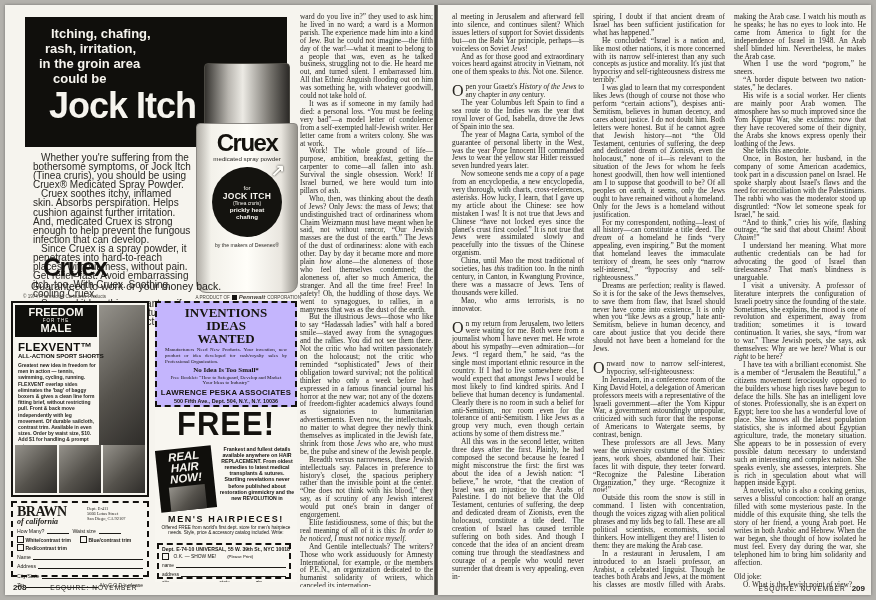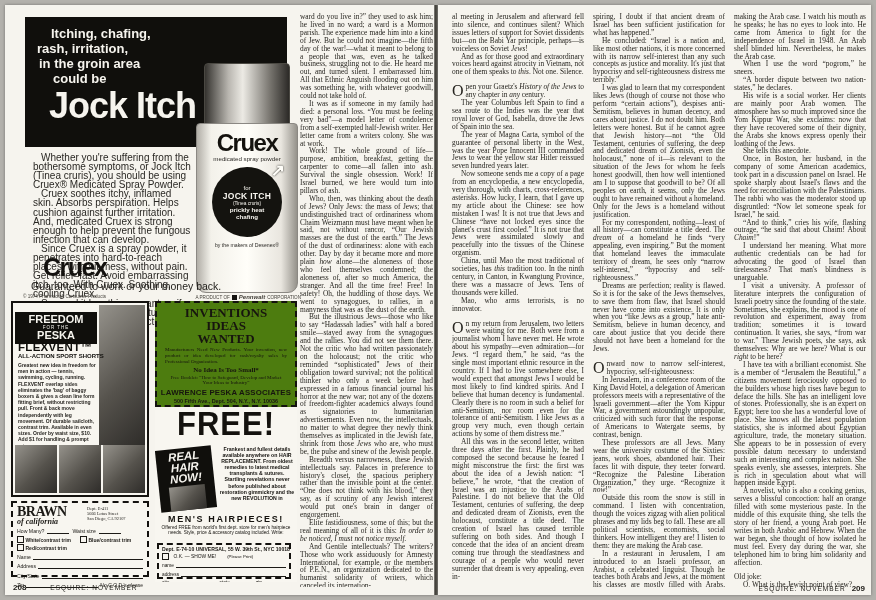--- a/index.html
+++ b/index.html
@@ -16,21 +16,21 @@
   .col p{margin:0;text-indent:9px;}
   .col p.ni{text-indent:0;}
   .col p.sp{margin-top:7px;}
   .dropcap{float:left;font-size:16px;line-height:13.5px;padding:1px 2px 0 0;color:#26241f;}
 
   
   .cruex{position:absolute;left:8px;top:0;width:296px;height:296px;}
   .cruex-black{position:absolute;left:12px;top:12px;width:262px;height:130px;background:#100f0c;color:#f6f4ee;
     font-family:"Liberation Sans",sans-serif;padding:9px 0 0 12px;box-sizing:border-box;}
   .cruex-black .hl{font-size:13px;line-height:15px;font-weight:bold;}
-  .hl-0{margin-left:14px}.hl-1{margin-left:0}.hl-2{margin-left:8px}.hl-3{margin-left:2px}.hl-4{margin-left:16px}
+  .hl-0{margin-left:14px}.hl-1{margin-left:8px}.hl-2{margin-left:8px}.hl-3{margin-left:2px}.hl-4{margin-left:16px}
   .jock{font-size:36px;line-height:36px;font-weight:bold;letter-spacing:-1px;margin:2px 0 0 12px;}
   .cruex-copy{position:absolute;left:20px;top:148px;width:158px;font-family:"Liberation Sans",sans-serif;
     font-size:10px;line-height:9.1px;color:#2a2824;}
   .cruex-copy p{margin:0;text-indent:8px;}
   .cruex-logo{position:absolute;left:30px;top:248px;font-family:"Liberation Sans",sans-serif;
     font-size:25px;font-weight:bold;letter-spacing:-1.5px;color:#13110e;}
   .cruex-guar{position:absolute;left:18px;top:275px;font-family:"Liberation Sans",sans-serif;font-size:10.5px;color:#201e1a;}
   .cruex-legal{position:absolute;left:10px;top:289px;width:278px;display:flex;justify-content:space-between;
     font-family:"Liberation Sans",sans-serif;font-size:4.6px;color:#45423c;}
   .legal-right{display:flex;align-items:center;gap:2px;}
@@ -49,21 +49,21 @@
     color:#f7f5ef;font-family:"Liberation Sans",sans-serif;display:flex;flex-direction:column;justify-content:center;}
   .bl-0{font-size:6px}.bl-1{font-size:8.5px;font-weight:bold;letter-spacing:.3px}.bl-2{font-size:4.8px}
   .bl-3{font-size:6.2px;font-weight:bold}.bl-4{font-size:6.2px;font-weight:bold}
   .can-arrow{position:absolute;top:-7px;right:-3px;font-size:17px;color:#fffef9;font-weight:bold;
     text-shadow:0 0 2px #14130f;}
   .can-maker{font-family:"Liberation Sans",sans-serif;font-size:5.2px;margin-top:5px;color:#2c2a26;}
 
   
   .flexvent{position:absolute;left:6px;top:296px;width:138px;height:196px;border:2px solid #14120f;background:#f8f6f0;
     box-sizing:border-box;font-family:"Liberation Sans",sans-serif;}
-  .fv-banner{position:absolute;left:2px;top:9px;width:82px;height:32px;background:#100f0c;color:#f6f4ee;
+  .fv-banner{position:absolute;left:2px;top:2px;width:82px;height:32px;background:#100f0c;color:#f6f4ee;
     text-align:center;padding-top:2px;box-sizing:border-box;}
   .fv-banner .b0{font-size:11px;font-weight:bold;line-height:11px;}
   .fv-banner .b1{font-size:4.5px;line-height:5px;letter-spacing:1px;}
   .fv-banner .b2{font-size:11px;font-weight:bold;line-height:11px;}
   .photo{background:linear-gradient(135deg,#96938c,#55524c 55%,#2e2c29);}
   .fv-photo{position:absolute;right:2px;top:2px;width:46px;height:140px;}
   .fv-title{position:absolute;left:5px;top:38px;font-size:11.5px;font-weight:bold;letter-spacing:.3px;color:#100f0c;}
   .fv-sub{position:absolute;left:5px;top:50px;font-size:6px;font-weight:bold;color:#100f0c;}
   .fv-body{position:absolute;left:5px;top:59px;width:80px;height:84px;overflow:hidden;
     font-size:5px;line-height:6.2px;font-weight:bold;color:#201e1a;}
@@ -80,21 +80,21 @@
   .br-line{display:flex;align-items:flex-end;font-size:5.2px;margin-top:2px;gap:3px;}
   .rule{border-bottom:.7px solid #1c1a16;flex:1;height:5px;}
   .rule.short{flex:0 0 22px;}
   .br-opts{display:grid;grid-template-columns:1fr 1fr;font-size:5px;font-weight:bold;margin-top:2px;row-gap:1px;}
   .cb{display:inline-block;width:4.5px;height:4.5px;border:.8px solid #1c1a16;margin-right:2px;vertical-align:-.5px;}
   .br-field{display:flex;align-items:flex-end;font-size:5.2px;margin-top:3.2px;gap:2px;}
   .br-cod{font-size:5px;white-space:nowrap;}
 
   
   .inventions{position:absolute;left:150px;top:296px;width:142px;height:106px;border:2px dashed #14120f;
-    background:#4d7c0f;box-sizing:border-box;text-align:center;color:#17150f;padding-top:3px;overflow:hidden;}
+    background:#c4b5fd;box-sizing:border-box;text-align:center;color:#17150f;padding-top:3px;overflow:hidden;}
   .inv-title{font-family:"Liberation Serif",serif;font-size:13px;line-height:13px;font-weight:bold;}
   .inv-body{font-family:"Liberation Serif",serif;font-size:5px;line-height:5.8px;text-align:justify;
     margin:2px 8px 0;}
   .inv-slogan{font-family:"Liberation Serif",serif;font-size:7px;font-weight:bold;margin-top:1.5px;}
   .inv-booklet{font-family:"Liberation Serif",serif;font-size:5px;line-height:5.6px;margin:1px 10px 0;}
   .inv-co{font-family:"Liberation Sans",sans-serif;font-size:7.8px;font-weight:bold;margin-top:2px;letter-spacing:.2px;}
   .inv-addr{font-family:"Liberation Sans",sans-serif;font-size:5.4px;font-weight:bold;margin-top:1px;}
   .inv-phone{font-family:"Liberation Sans",sans-serif;font-size:6px;font-weight:bold;margin-top:1px;}
 
   
@@ -178,21 +178,21 @@
           <span class="pennwalt">Pennwalt</span>
           <span>CORPORATION</span>
         </span>
       </div>
     </div>
 
     <div class="flexvent">
       <div class="fv-banner">
         <div class="b0">FREEDOM</div>
         <div class="b1">FOR THE</div>
-        <div class="b2">PESKA</div>
+        <div class="b2">MALE</div>
       </div>
       <div class="fv-photo photo"></div>
       <div class="fv-title">FLEXVENT™</div>
       <div class="fv-sub">ALL-ACTION SPORT SHORTS</div>
       <div class="fv-body">Greatest new idea in freedom for men in action — tennis, swimming, cycling, running. FLEXVENT overlap sides eliminates the 'bag' of baggy boxers &amp; gives a clean line form fitting brief, without restricting pull. Front &amp; back move independently with leg movement. Of durable sailcloth, contrast trim. Available in even sizes. Order by waist size, $10. Add $1 for handling &amp; prompt return.</div>
       <div class="fv-strip">
         <div class="photo"></div>
         <div class="photo"></div>
         <div class="photo"></div>
       </div>

